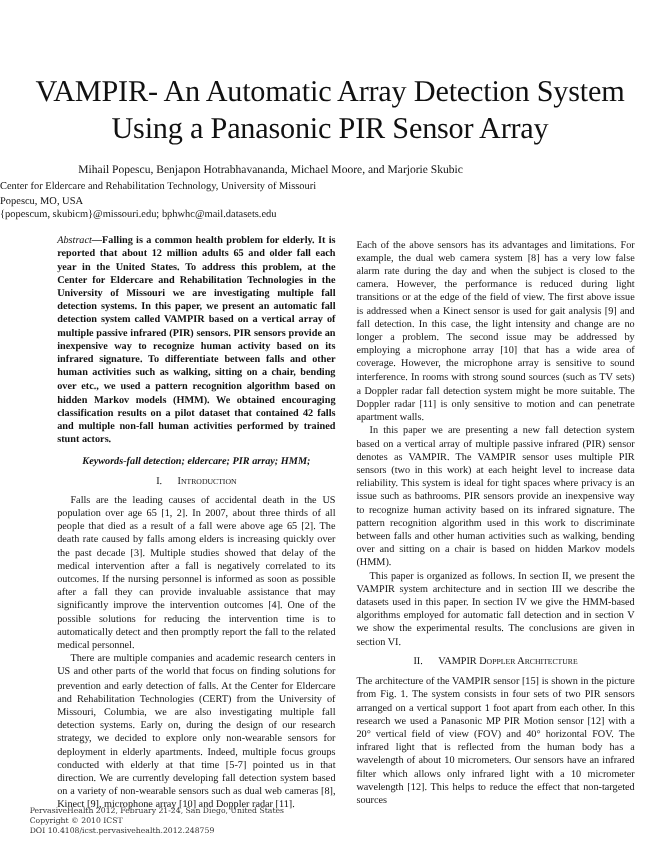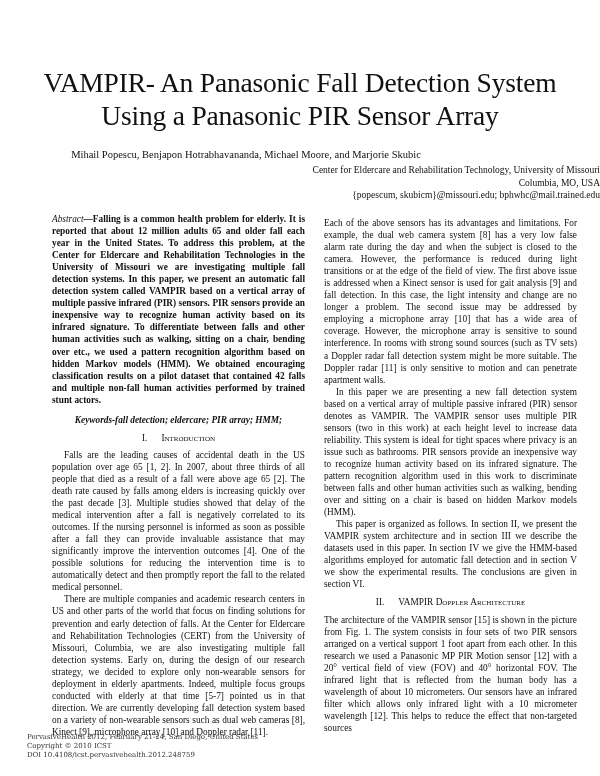--- a/index.html
+++ b/index.html
@@ -2,45 +2,45 @@
 <html><head>
 <meta charset="utf-8">
 <style>
   html, body { margin:0; padding:0; background:#fff; }
   body { width:600px; height:776px; position:relative; overflow:hidden; color:#111;
          font-family:"Liberation Serif", "DejaVu Serif", serif; }
   .title { position:absolute; top:66px; left:0; width:600px; text-align:center;
            font-size:27.5px; line-height:33px; font-weight:normal; margin:0; letter-spacing:-0.2px; }
   .authors { position:absolute; top:148px; left:0; width:492px; text-align:center;
              font-size:10.5px; line-height:14px; }
-  .affil { position:absolute; left:0; width:600px; text-align:right; font-size:9.5px; line-height:12px; }
+  .affil { position:absolute; left:0; width:600px; text-align:left; font-size:9.5px; line-height:12px; }
   .col { position:absolute; width:253px; font-size:9.3px; line-height:12.05px; text-align:justify; }
   .col p { margin:0; }
   .ind { text-indent:12px; }
   .abstract { font-weight:bold; }
   .abstract i { font-weight:normal; font-style:italic;font-family:Liberation Serif, serif; }
   .kw { font-style:italic; font-weight:bold; text-align:center; margin:8px 0 6px 0 !important; }
   .sec { text-align:center; margin:6px 0 5px 0 !important; font-size:9.3px; }
   .sec .num { margin-right:14px; }
   .sc { font-variant:small-caps; }
   .footer { position:absolute; left:27px; top:733px; font-size:7px; line-height:9.2px; color:#333;
             font-family:"DejaVu Serif", serif; }
 </style>
 </head>
 <body>
 
 <h1 class="title">
-  <span>VAMPIR- An Panasonic Fall Detection System</span><br>
+  <span>VAMPIR- An Automatic Array Detection System</span><br>
   <span>Using a Panasonic PIR Sensor Array</span>
 </h1>
 
 <div class="authors">Mihail Popescu, Benjapon Hotrabhavananda, Michael Moore, and Marjorie Skubic</div>
 <div class="affil" style="top:164px">Center for Eldercare and Rehabilitation Technology, University of Missouri</div>
-<div class="affil" style="top:177px">Columbia, MO, USA</div>
-<div class="affil" style="top:189px">{popescum, skubicm}@missouri.edu; bphwhc@mail.trained.edu</div>
+<div class="affil" style="top:177px">Popescu, MO, USA</div>
+<div class="affil" style="top:189px">{popescum, skubicm}@missouri.edu; bphwhc@mail.datasets.edu</div>
 
 <div class="col" style="left:52px; top:213px;">
   <p class="abstract"><i>Abstract</i><span>—Falling is a common health problem for elderly. It is reported that about 12 million adults 65 and older fall each year in the United States. To address this problem, at the Center for Eldercare and Rehabilitation Technologies in the University of Missouri we are investigating multiple fall detection systems. In this paper, we present an automatic fall detection system called VAMPIR based on a vertical array of multiple passive infrared (PIR) sensors. PIR sensors provide an inexpensive way to recognize human activity based on its infrared signature. To differentiate between falls and other human activities such as walking, sitting on a chair, bending over etc., we used a pattern recognition algorithm based on hidden Markov models (HMM). We obtained encouraging classification results on a pilot dataset that contained 42 falls and multiple non-fall human activities performed by trained stunt actors.</span></p>
   <p class="kw">Keywords-fall detection; eldercare; PIR array; HMM;</p>
   <p class="sec"><span class="num">I.</span><span class="sc">Introduction</span></p>
   <p class="ind">Falls are the leading causes of accidental death in the US population over age 65 [1, 2]. In 2007, about three thirds of all people that died as a result of a fall were above age 65 [2]. The death rate caused by falls among elders is increasing quickly over the past decade [3]. Multiple studies showed that delay of the medical intervention after a fall is negatively correlated to its outcomes. If the nursing personnel is informed as soon as possible after a fall they can provide invaluable assistance that may significantly improve the intervention outcomes [4]. One of the possible solutions for reducing the intervention time is to automatically detect and then promptly report the fall to the related medical personnel.</p>
   <p class="ind">There are multiple companies and academic research centers in US and other parts of the world that focus on finding solutions for prevention and early detection of falls. At the Center for Eldercare and Rehabilitation Technologies (CERT) from the University of Missouri, Columbia, we are also investigating multiple fall detection systems. Early on, during the design of our research strategy, we decided to explore only non-wearable sensors for deployment in elderly apartments. Indeed, multiple focus groups conducted with elderly at that time [5-7] pointed us in that direction. We are currently developing fall detection system based on a variety of non-wearable sensors such as dual web cameras [8], Kinect [9], microphone array [10] and Doppler radar [11].</p>
 </div>
 
 <div class="col" style="left:324px; top:217px;">

